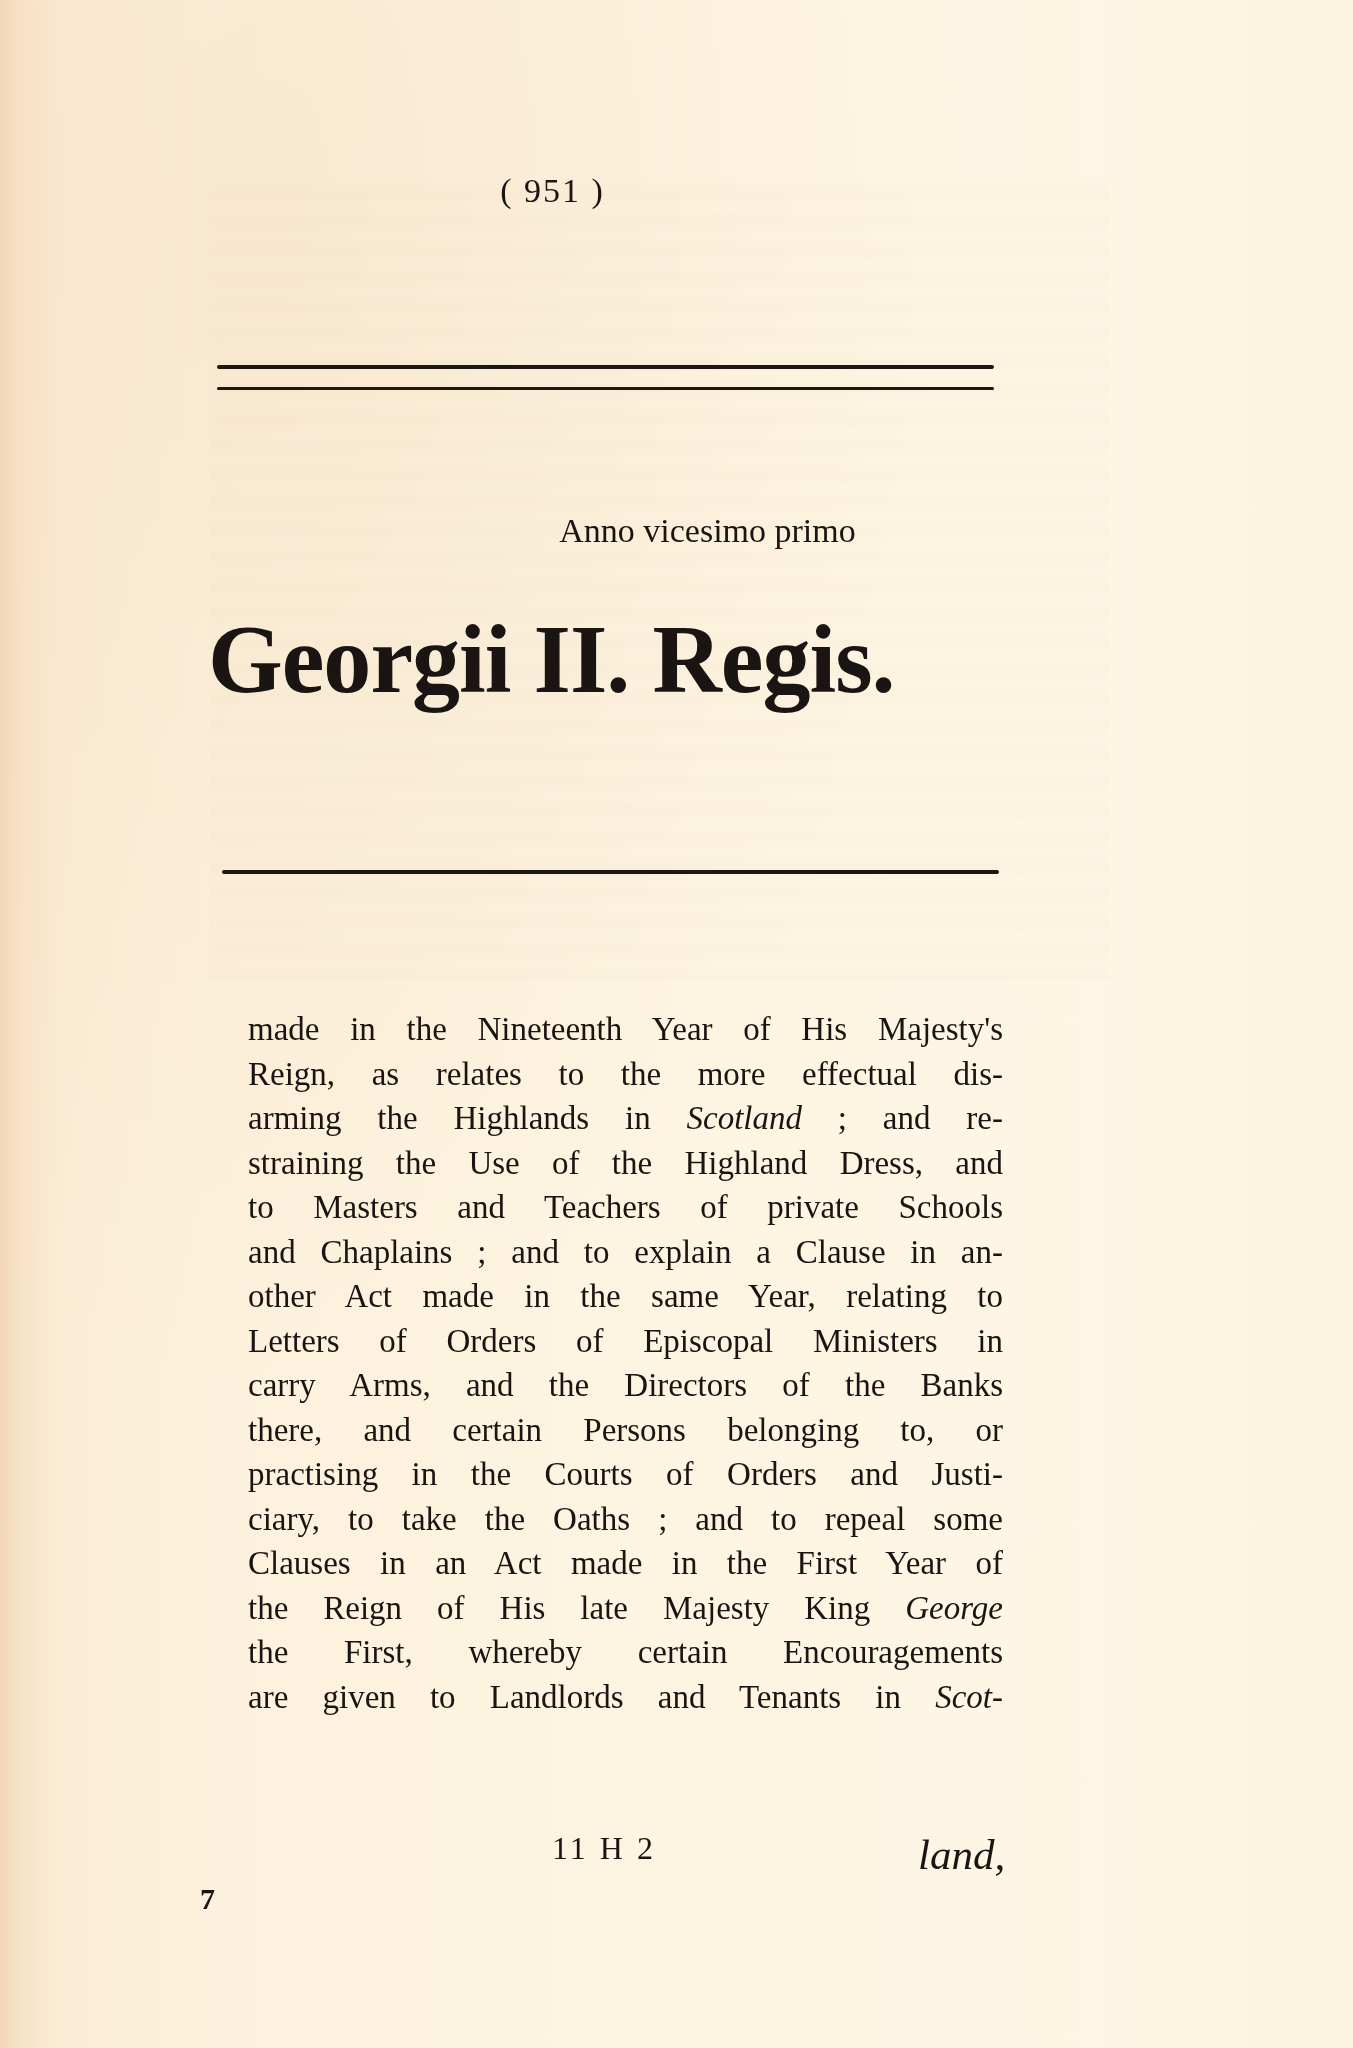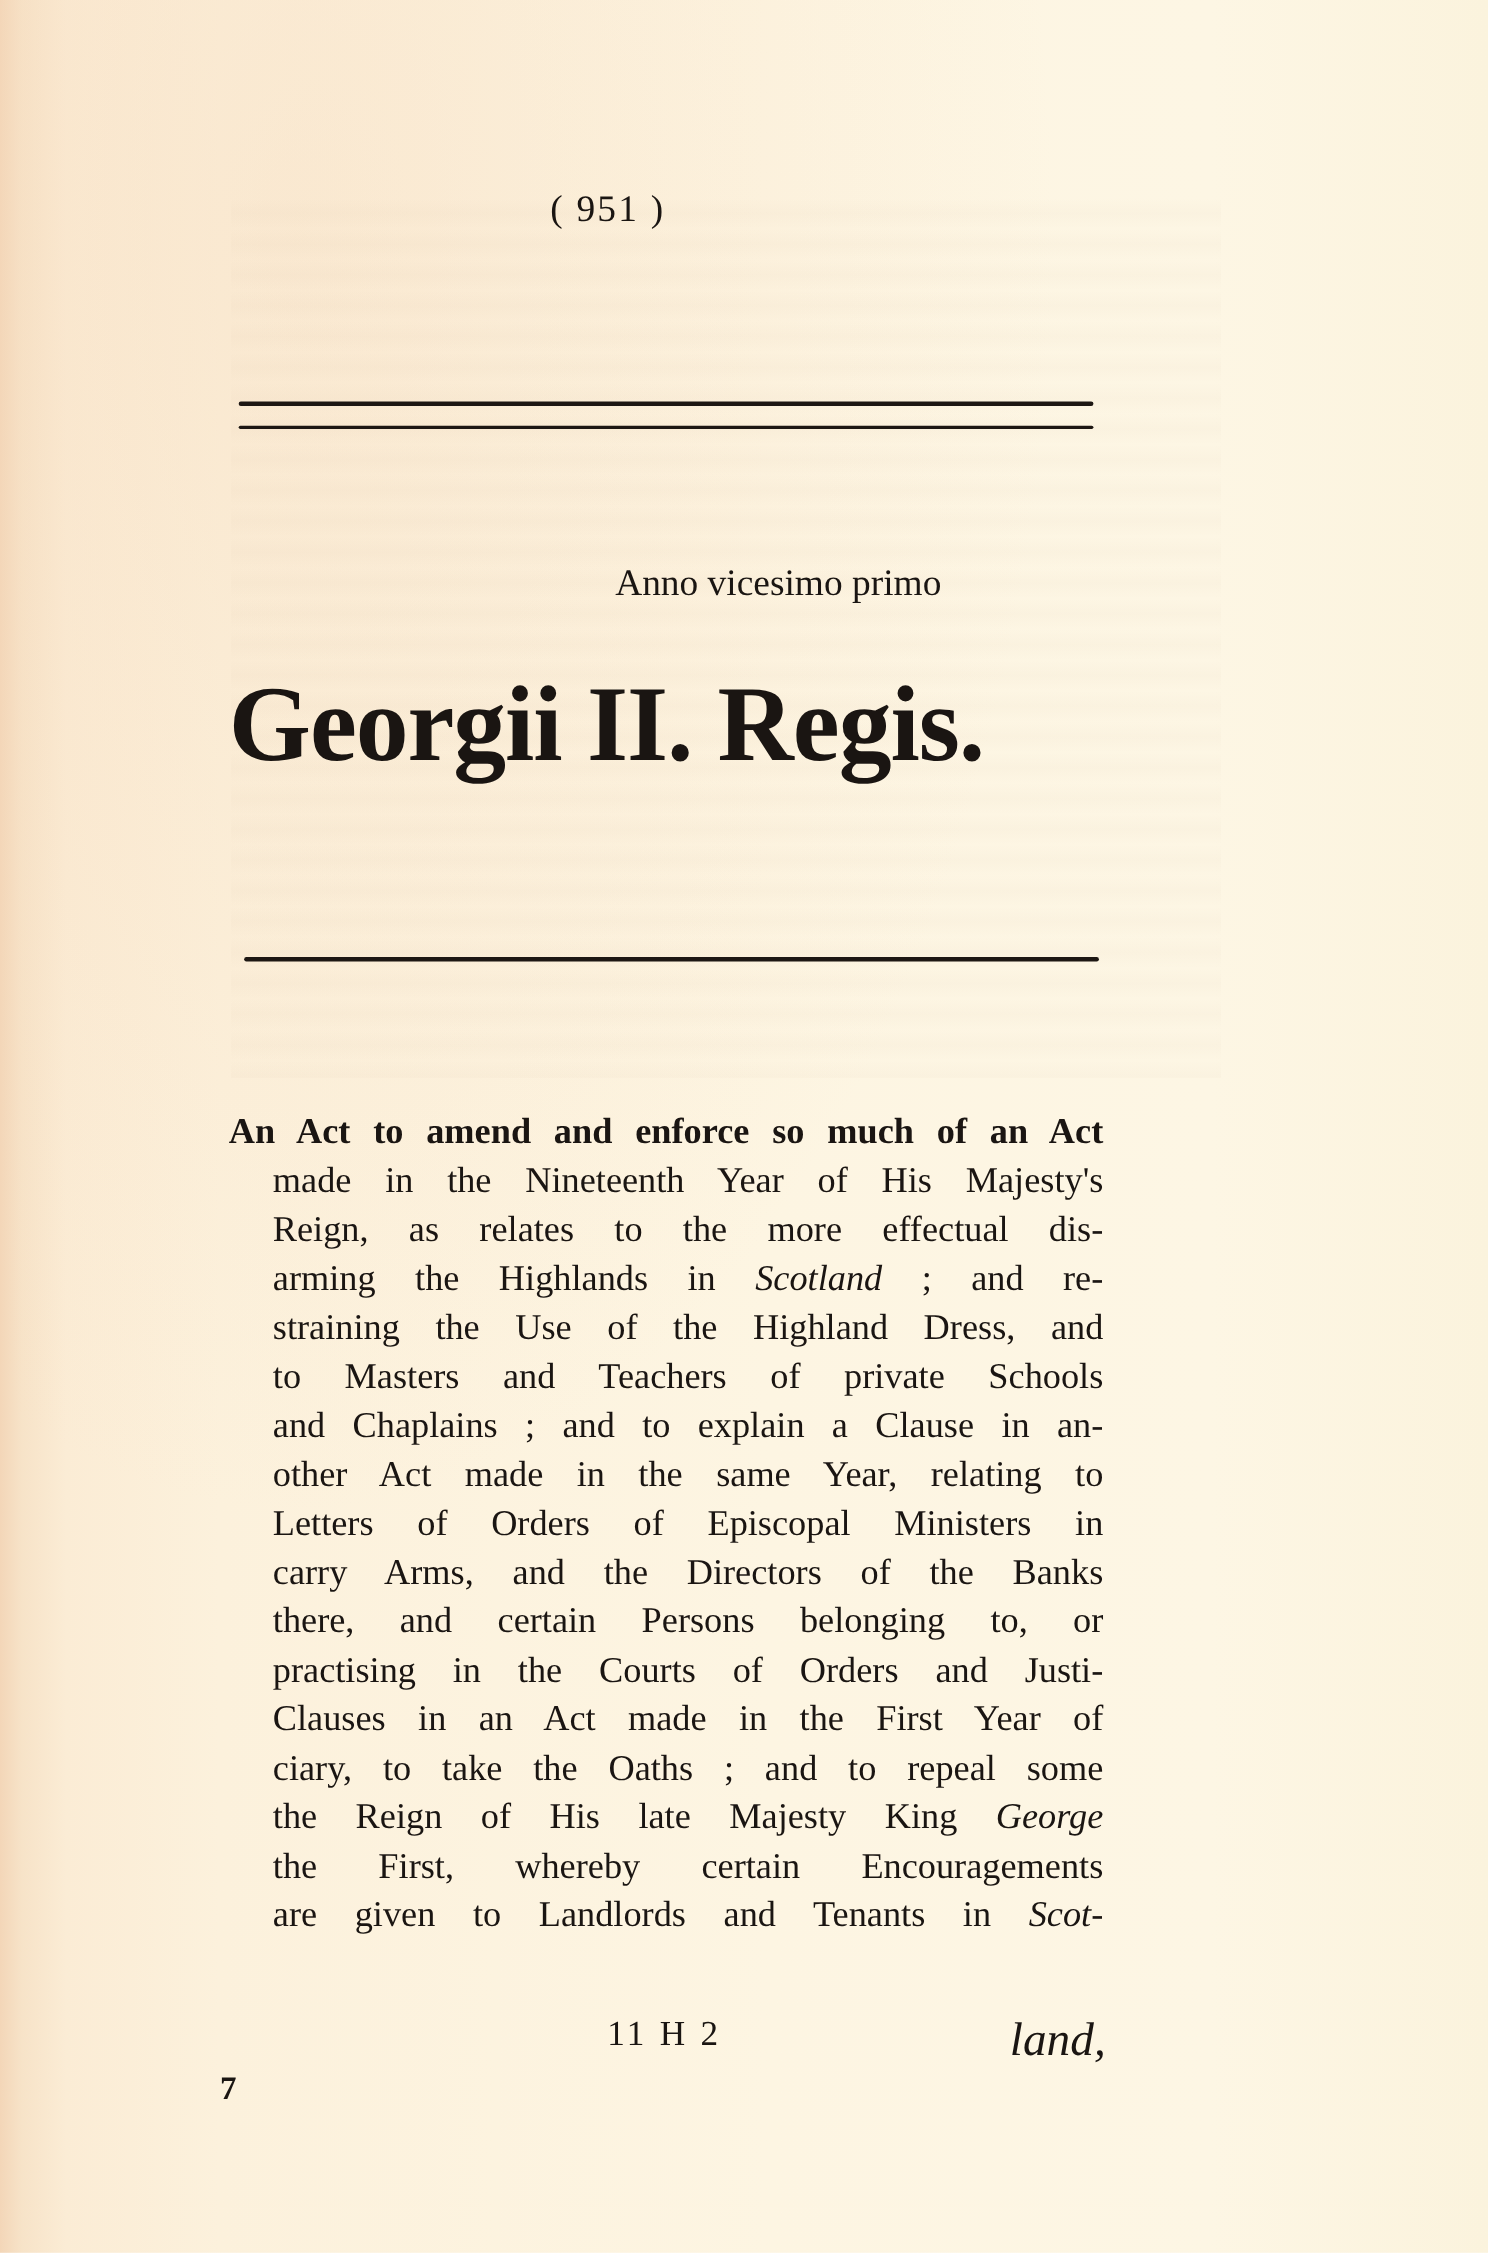--- a/index.html
+++ b/index.html
@@ -120,34 +120,33 @@
 <div class="rule r1"></div>
 <div class="rule r2"></div>
 
 <div class="anno">Anno vicesimo primo</div>
 
 <div class="title">Georgii II. Regis.</div>
 
 <div class="rule r3"></div>
 
 <div class="body">
-  <span class="line first">An Act to amend and enforce so much of an Act</span>
   <span class="line">made in the Nineteenth Year of His Majesty's</span>
   <span class="line">Reign, as relates to the more effectual dis-</span>
   <span class="line"><span>arming the Highlands in </span><span class="ital">Scotland</span><span> ; and re-</span></span>
   <span class="line">straining the Use of the Highland Dress, and</span>
   <span class="line">to Masters and Teachers of private Schools</span>
   <span class="line">and Chaplains ; and to explain a Clause in an-</span>
   <span class="line">other Act made in the same Year, relating to</span>
   <span class="line">Letters of Orders of Episcopal Ministers in</span>
   <span class="line">carry Arms, and the Directors of the Banks</span>
   <span class="line">there, and certain Persons belonging to, or</span>
   <span class="line">practising in the Courts of Orders and Justi-</span>
+  <span class="line">ciary, to take the Oaths ; and to repeal some</span>
   <span class="line">Clauses in an Act made in the First Year of</span>
-  <span class="line">ciary, to take the Oaths ; and to repeal some</span>
   <span class="line"><span>the Reign of His late Majesty King </span><span class="ital">George</span><span></span></span>
   <span class="line">the First, whereby certain Encouragements</span>
   <span class="line"><span>are given to Landlords and Tenants in </span><span class="ital">Scot-</span><span></span></span>
 </div>
 
 <div class="signature">11 H 2</div>
 <div class="catchword">land,</div>
 <div class="leaf-num">7</div>
 
 </body></html>

